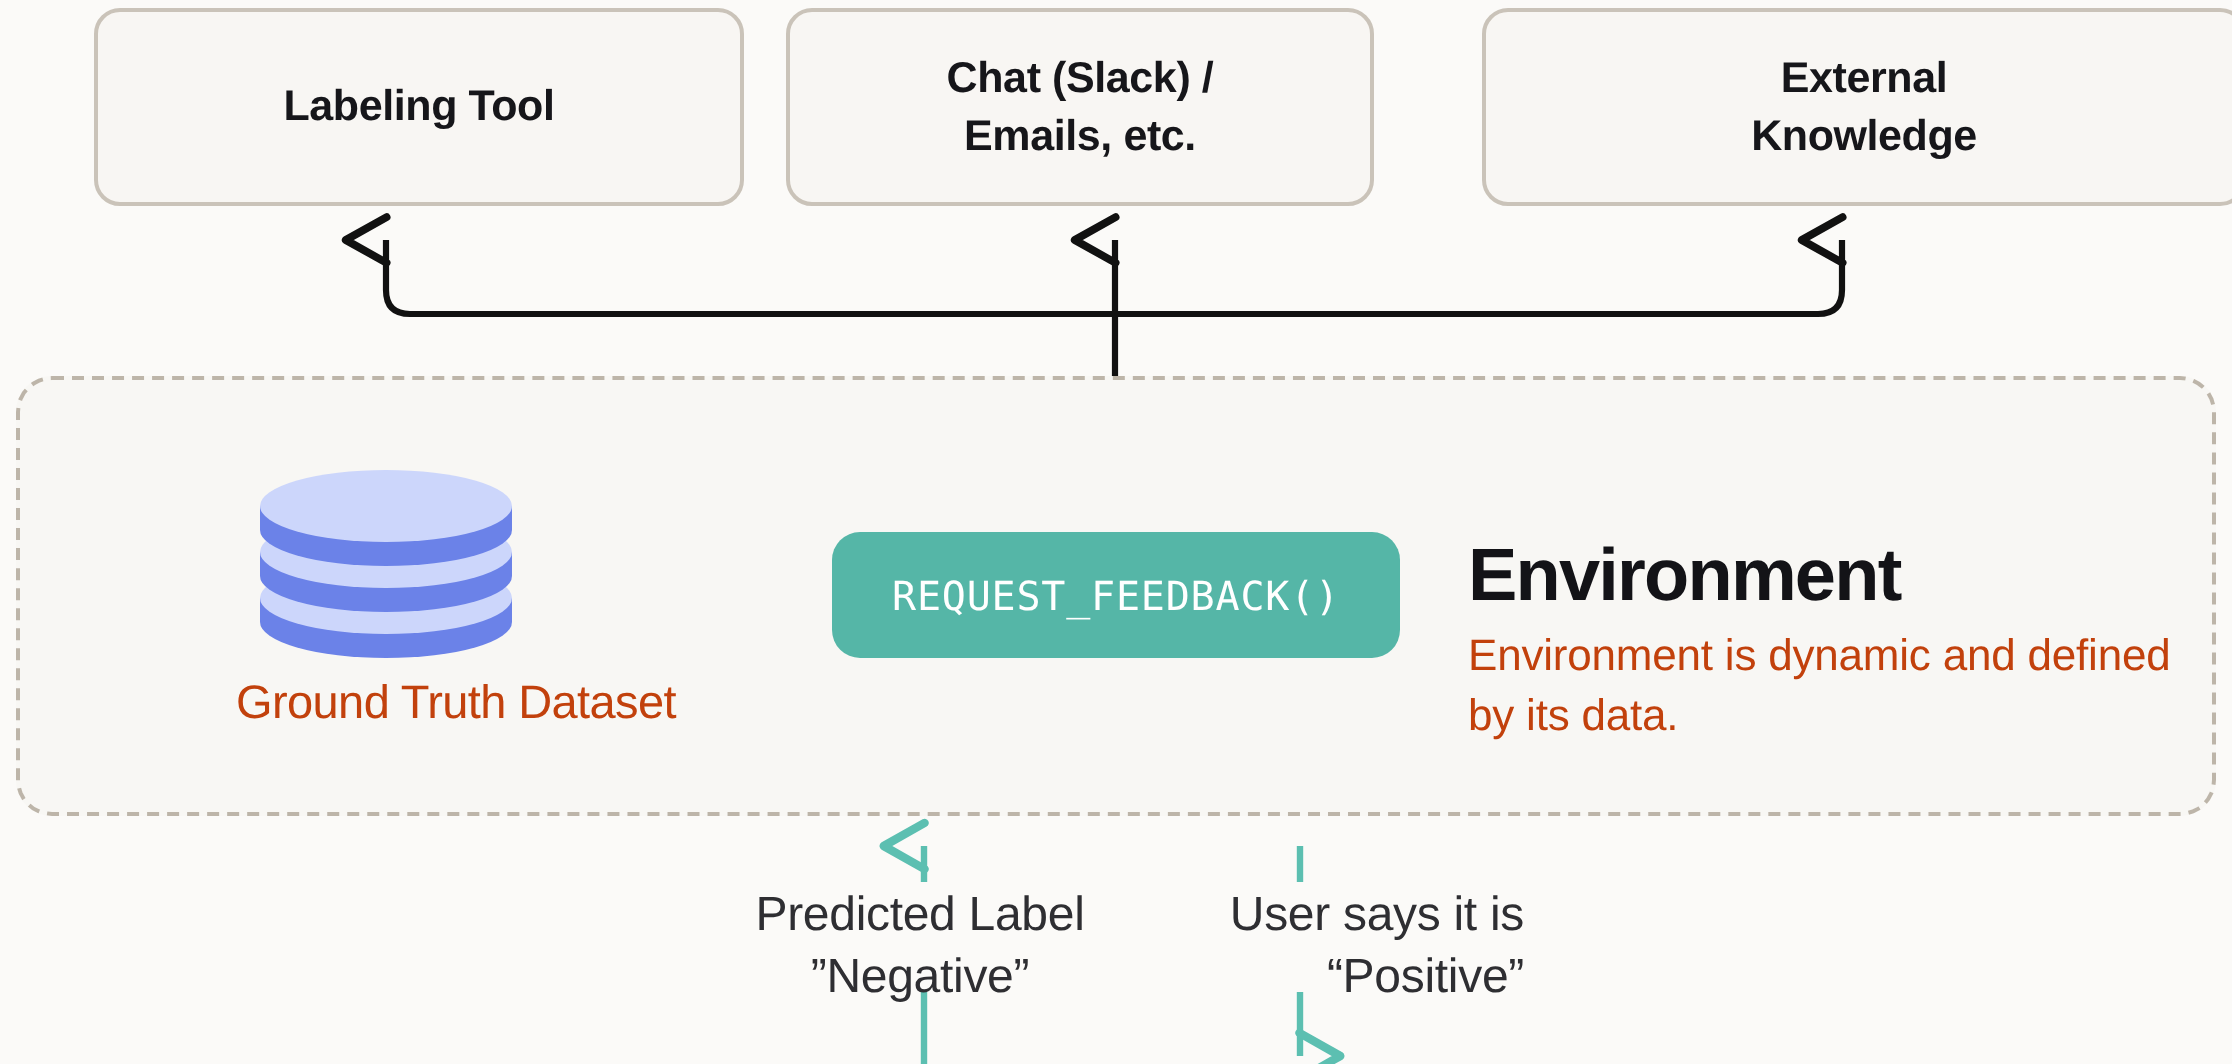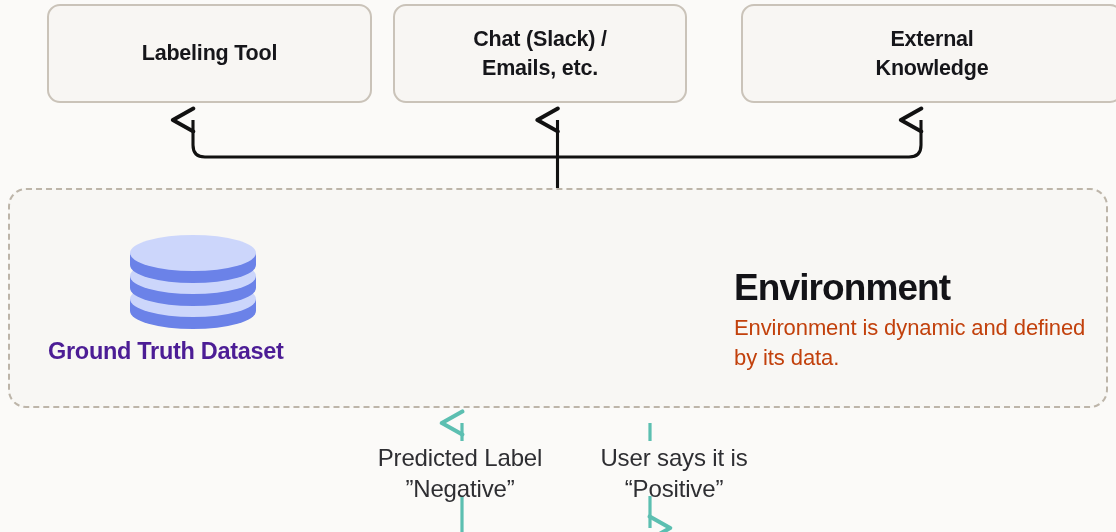--- a/index.html
+++ b/index.html
@@ -65,24 +65,24 @@
     top: 228px;
     width: 130px;
     height: 102px;
   }
 
   #ground-truth-label {
     position: absolute;
     left: 48px;
     top: 338px;
     width: 290px;
-    text-align: left;
+    text-align: right;
     font-size: 23.5px;
-    font-weight: 700;
-    color: #4c1d95;
+    font-weight: 400;
+    color: #c2410c;
     letter-spacing: -0.3px;
   }
 
   
   #request-feedback-button {
     position: absolute;
     left: 416px;
     top: 266px;
     width: 284px;
     height: 63px;
@@ -131,21 +131,21 @@
   .flow-label {
     position: absolute;
     text-align: center;
     font-size: 24px;
     font-weight: 400;
     color: #2e2e32;
     line-height: 1.28;
     letter-spacing: -0.15px;
   }
   #flow-label-predicted { left: 348px; top: 443px; width: 224px; }
-  #flow-label-user      { left: 568px; top: 443px; width: 212px; }
+  #flow-label-user      { left: 550px; top: 443px; width: 212px; text-align: right; }
 
   
   .overlay {
     position: absolute;
     left: 0;
     top: 0;
     width: 1116px;
     height: 532px;
     pointer-events: none;
   }
@@ -192,20 +192,23 @@
 
     <path d="M2 48 L2 60 A63 18 0 0 0 128 60 L128 48 Z" fill="#6b82e8"></path>
     <ellipse cx="65" cy="48" rx="63" ry="18" fill="#ccd6fb"></ellipse>
 
     <path d="M2 25 L2 37 A63 18 0 0 0 128 37 L128 25 Z" fill="#6b82e8"></path>
     <ellipse cx="65" cy="25" rx="63" ry="18" fill="#ccd6fb"></ellipse>
   </svg>
 
   <div id="ground-truth-label">Ground Truth Dataset</div>
 
+  <button id="request-feedback-button">
+    <span class="fn-label">REQUEST_FEEDBACK()</span>
+  </button>
 
   <div id="environment-text">
     <div id="environment-title">Environment</div>
     <div id="environment-desc">Environment is dynamic and defined by its data.</div>
   </div>
 
   <svg class="overlay" id="flow-arrows" viewBox="0 0 1116 532" xmlns="http://www.w3.org/2000/svg">
     <defs>
       <marker id="tealHead" markerWidth="9" markerHeight="9" refX="4.3" refY="7.5" orient="auto-start-reverse" markerUnits="strokeWidth">
         <path d="M0.7 7.6 L4.3 1.2 L7.9 7.6" fill="none" stroke="#5cbfb1" stroke-width="1.3" stroke-linecap="round" stroke-linejoin="round"></path>

